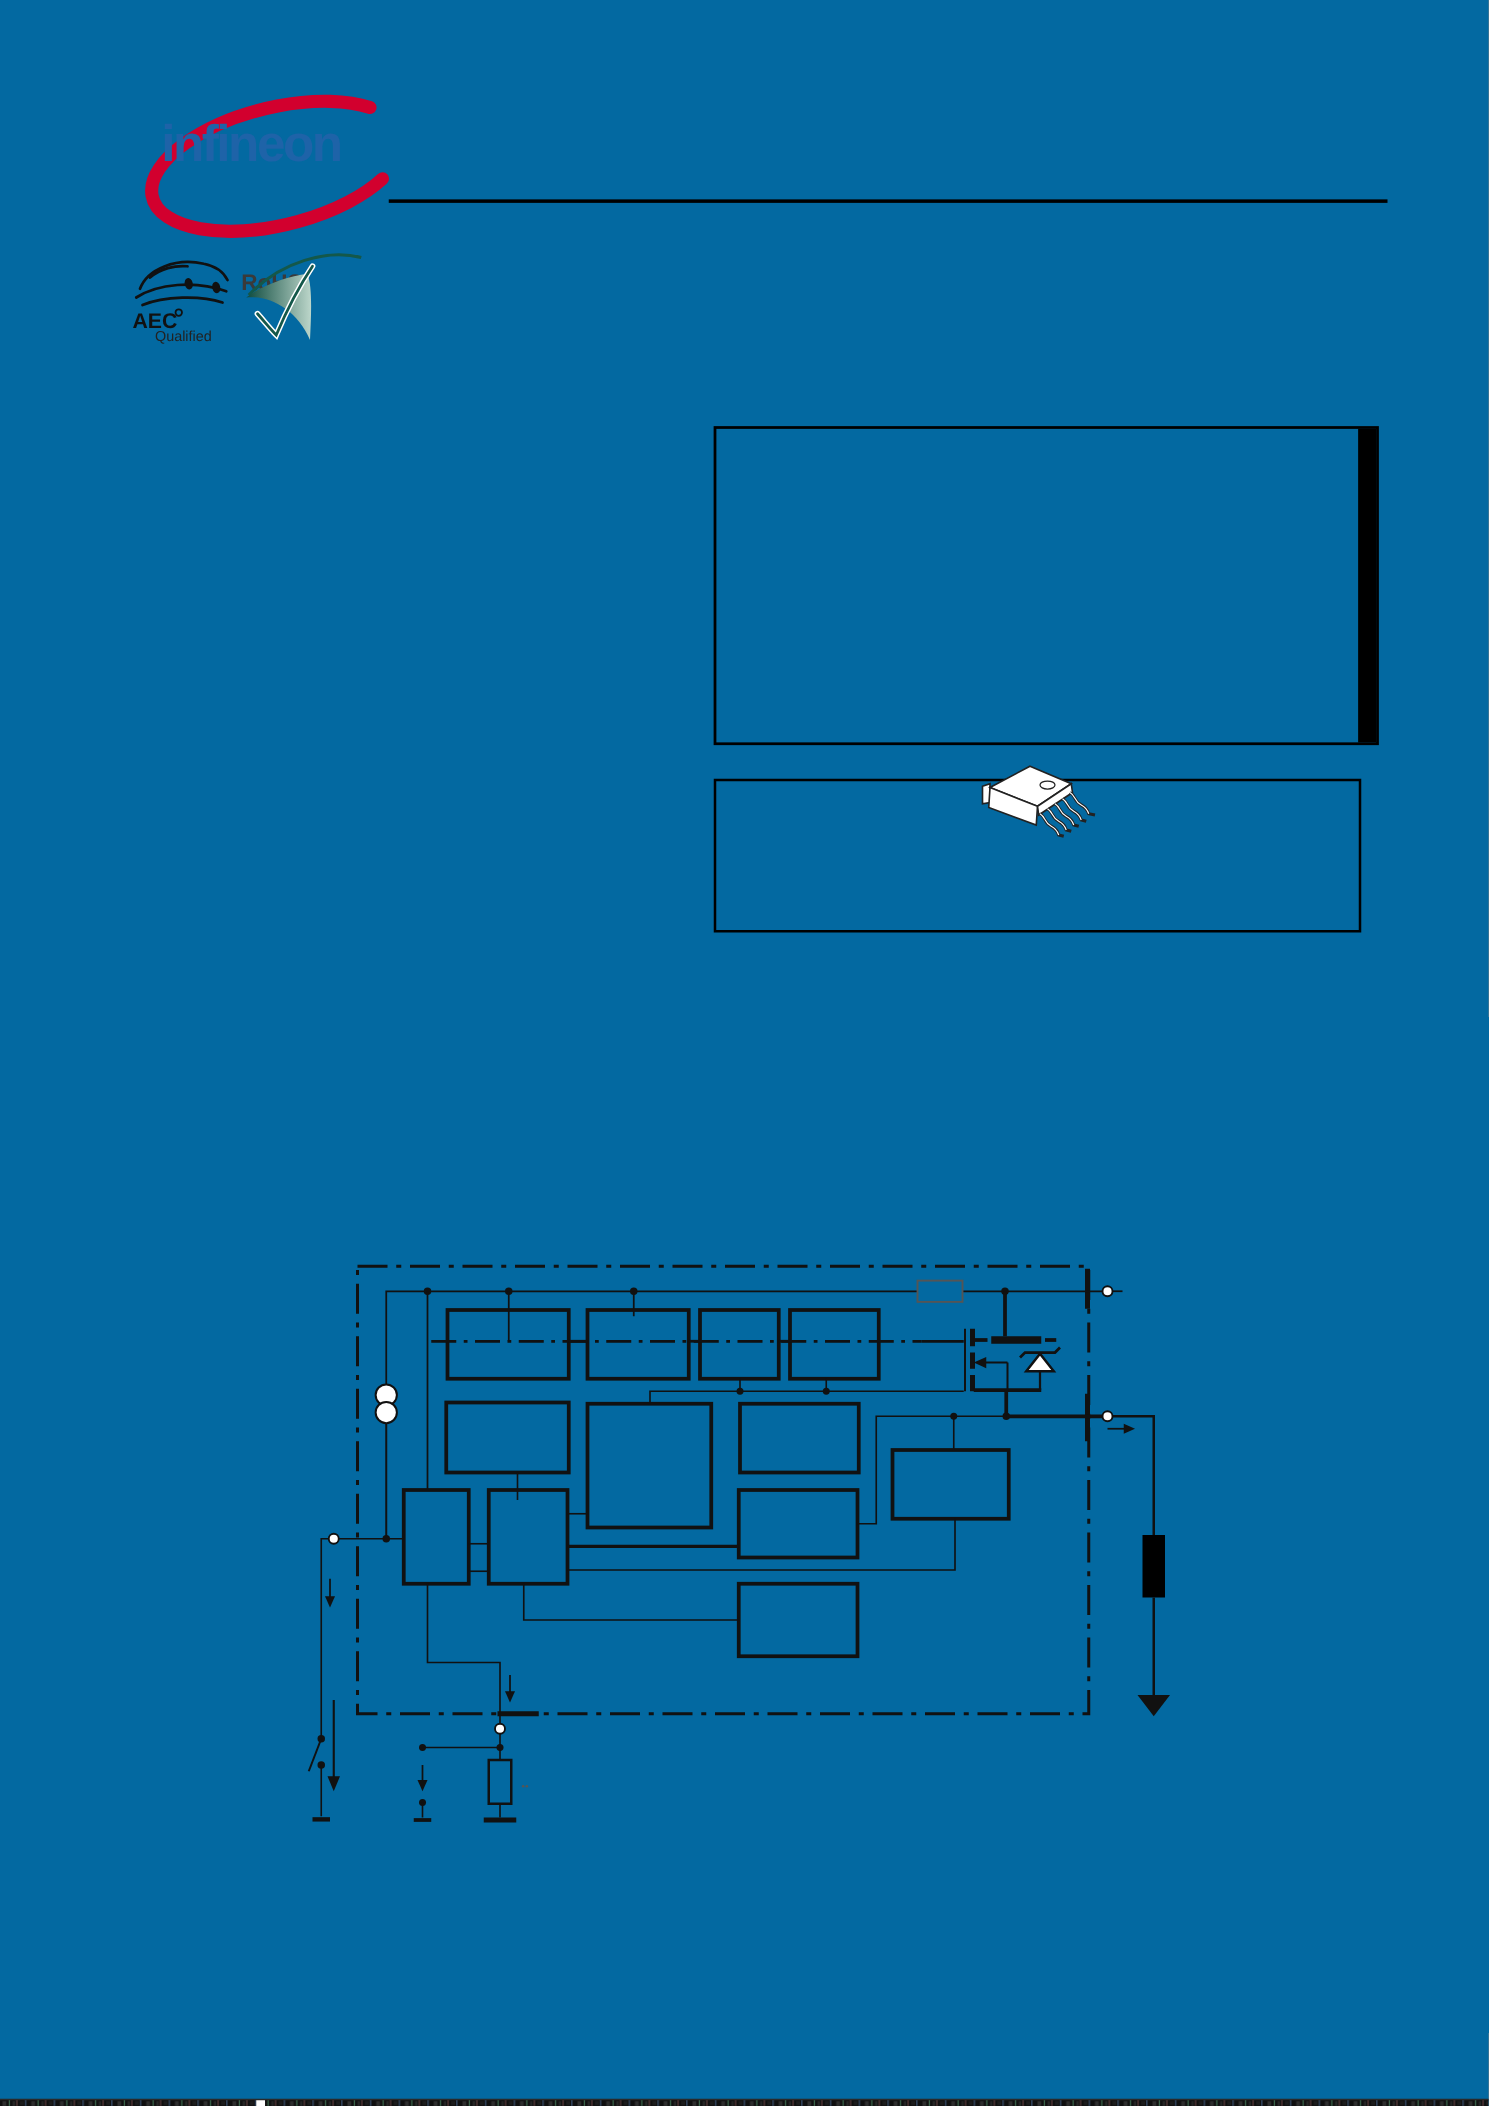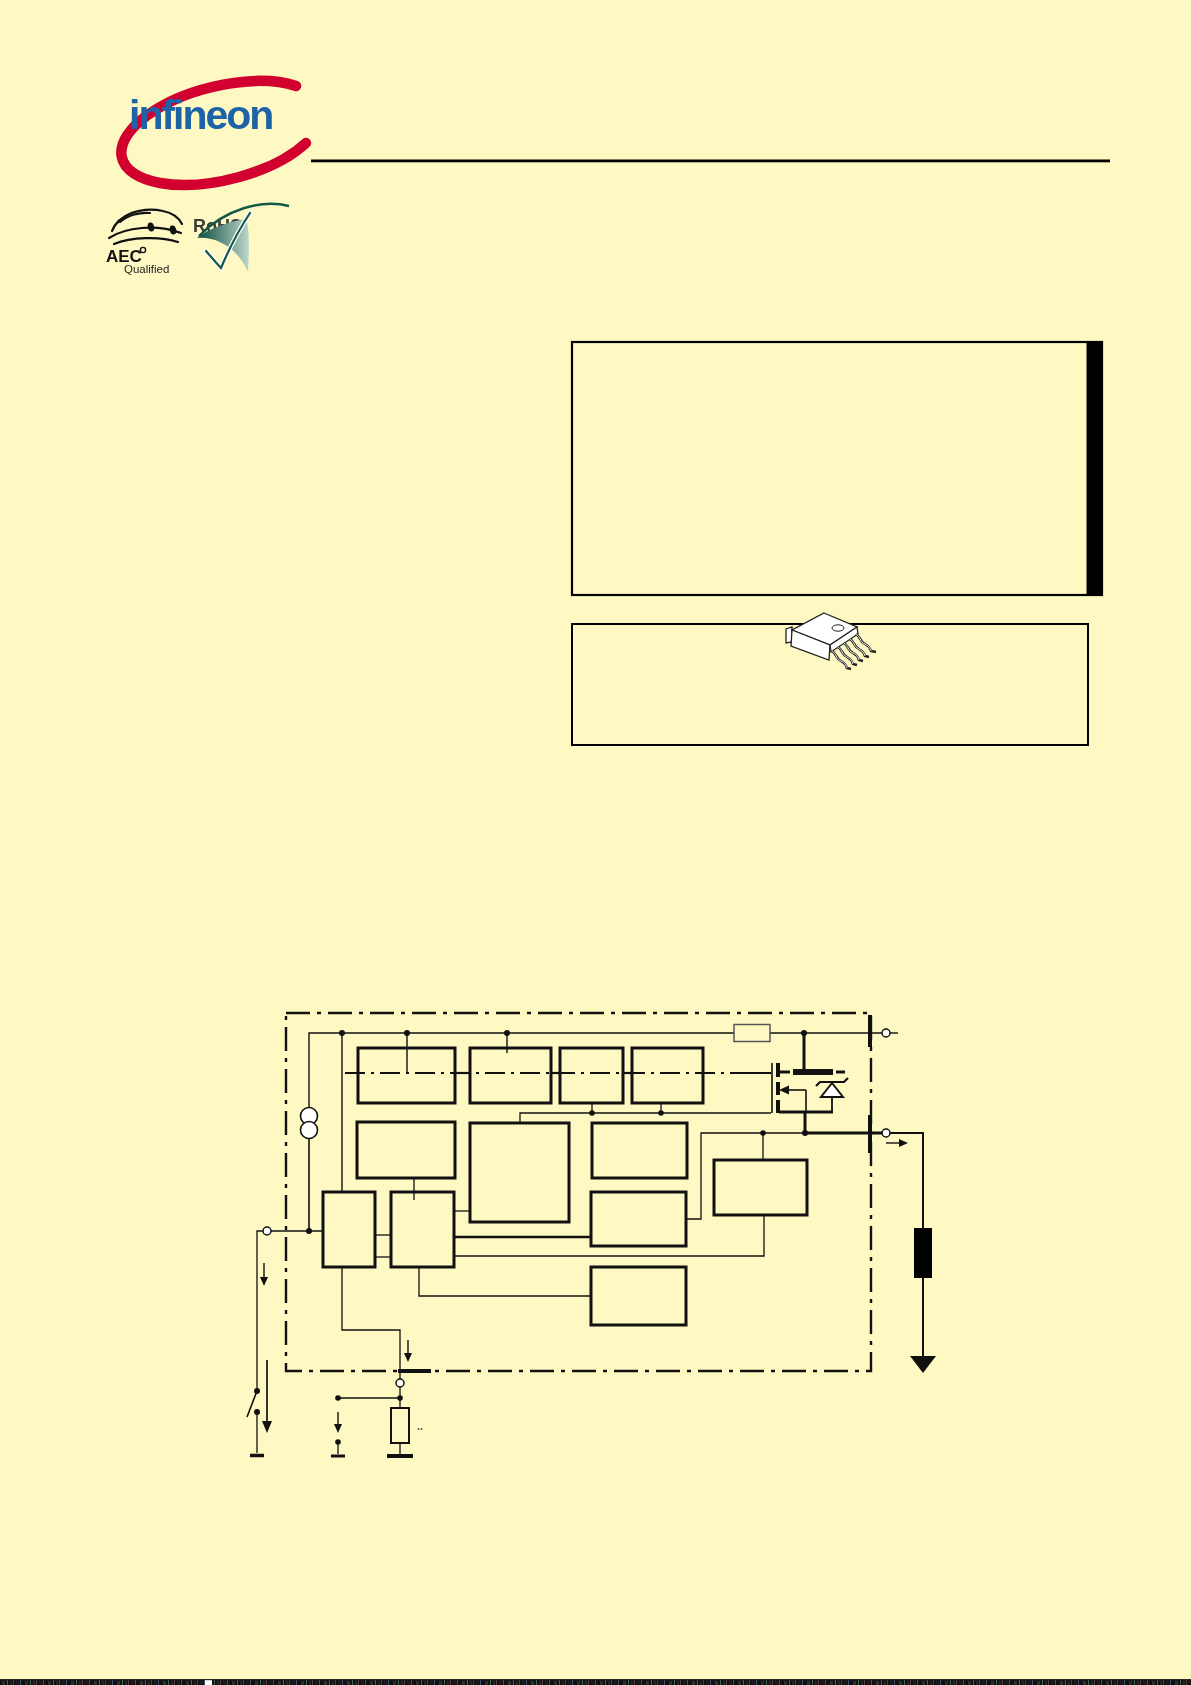--- a/index.html
+++ b/index.html
@@ -1,17 +1,17 @@
 <!DOCTYPE html>
 <html><head>
 <meta charset="utf-8">
 <style>
   html,body{margin:0;padding:0;background:#888;}
   .page{
-    position:relative;width:1191px;height:1685px;background:#fef9c3;
+    position:relative;width:1191px;height:1685px;background:#0369a1;
     margin:0 auto;overflow:hidden;
     font-family:"Liberation Sans", sans-serif;
   }
   svg{position:absolute;left:0;top:0;}
   .logo-text{font-family:"Liberation Sans",sans-serif;font-weight:bold;font-size:41px;letter-spacing:-2px;}
   .aec-text{font-family:"Liberation Sans",sans-serif;font-weight:bold;font-size:17px;fill:#111;}
   .aec-sub{font-family:"Liberation Sans",sans-serif;font-size:11.5px;fill:#222;font-weight:normal;}
   .rohs-text{font-family:"Liberation Sans",sans-serif;font-weight:bold;font-size:18px;fill:#3a3a3a;}
 </style>
 </head>

